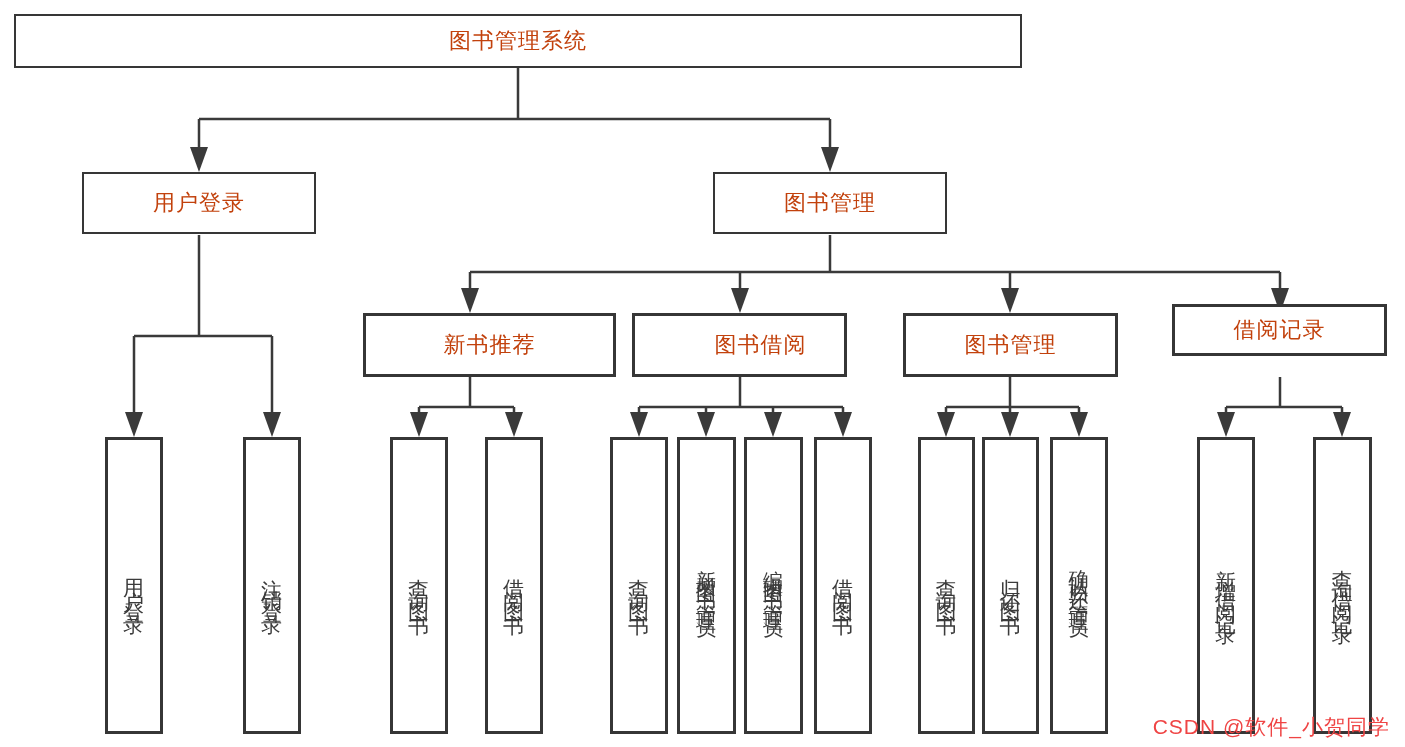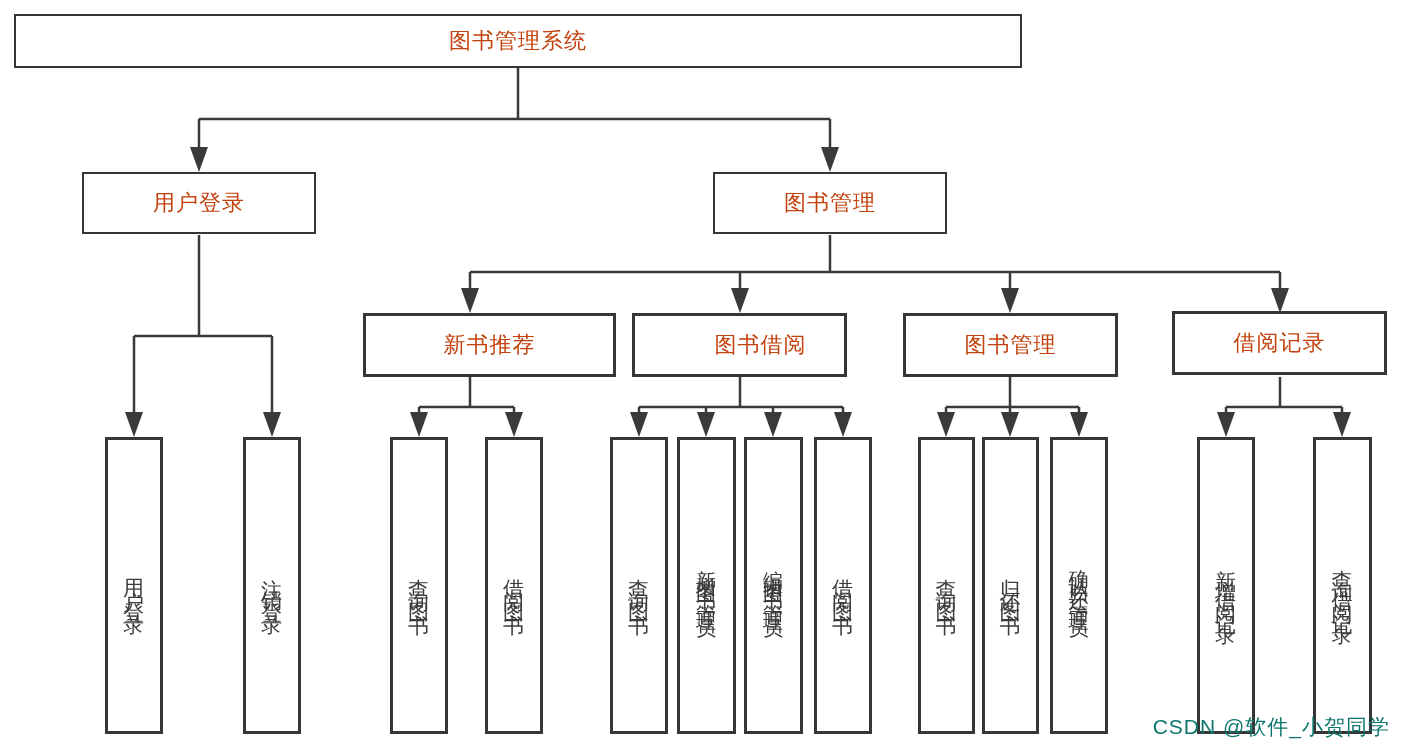--- a/index.html
+++ b/index.html
@@ -50,21 +50,21 @@
     line-height: 1;
     white-space: nowrap;
   }
   .vlabel.med  { letter-spacing: 11px; }
   .vlabel.long { font-size: 20px; letter-spacing: 7px; }
   .watermark {
     position: absolute;
     right: 15px;
     bottom: 6px;
     font-size: 21px;
-    color: #0f766e;
+    color: #ef4444;
     letter-spacing: 1px;
     z-index: 5;
     white-space: nowrap;
   }
 </style>
 </head>
 <body>
 
 <div class="canvas">
 
@@ -121,21 +121,21 @@
 
   <div class="box" style="left:363px; top:313px; width:253px; height:64px;">
     <span class="hlabel">新书推荐</span>
   </div>
   <div class="box" style="left:632px; top:313px; width:215px; height:64px;padding-left:42px;">
     <span class="hlabel">图书借阅</span>
   </div>
   <div class="box" style="left:903px; top:313px; width:215px; height:64px;">
     <span class="hlabel">图书管理</span>
   </div>
-  <div class="box" style="left:1172px; top:311px; width:215px; height:64px;">
+  <div class="box" style="left:1172px; top:304px; width:215px; height:52px;">
     <span class="hlabel">借阅记录</span>
   </div>
 
   <div class="box" style="left:105px; top:437px; width:58px; height:297px;">
     <span class="vlabel">用户登录</span>
   </div>
   <div class="box" style="left:243px; top:437px; width:58px; height:297px;">
     <span class="vlabel">注销登录</span>
   </div>
 

